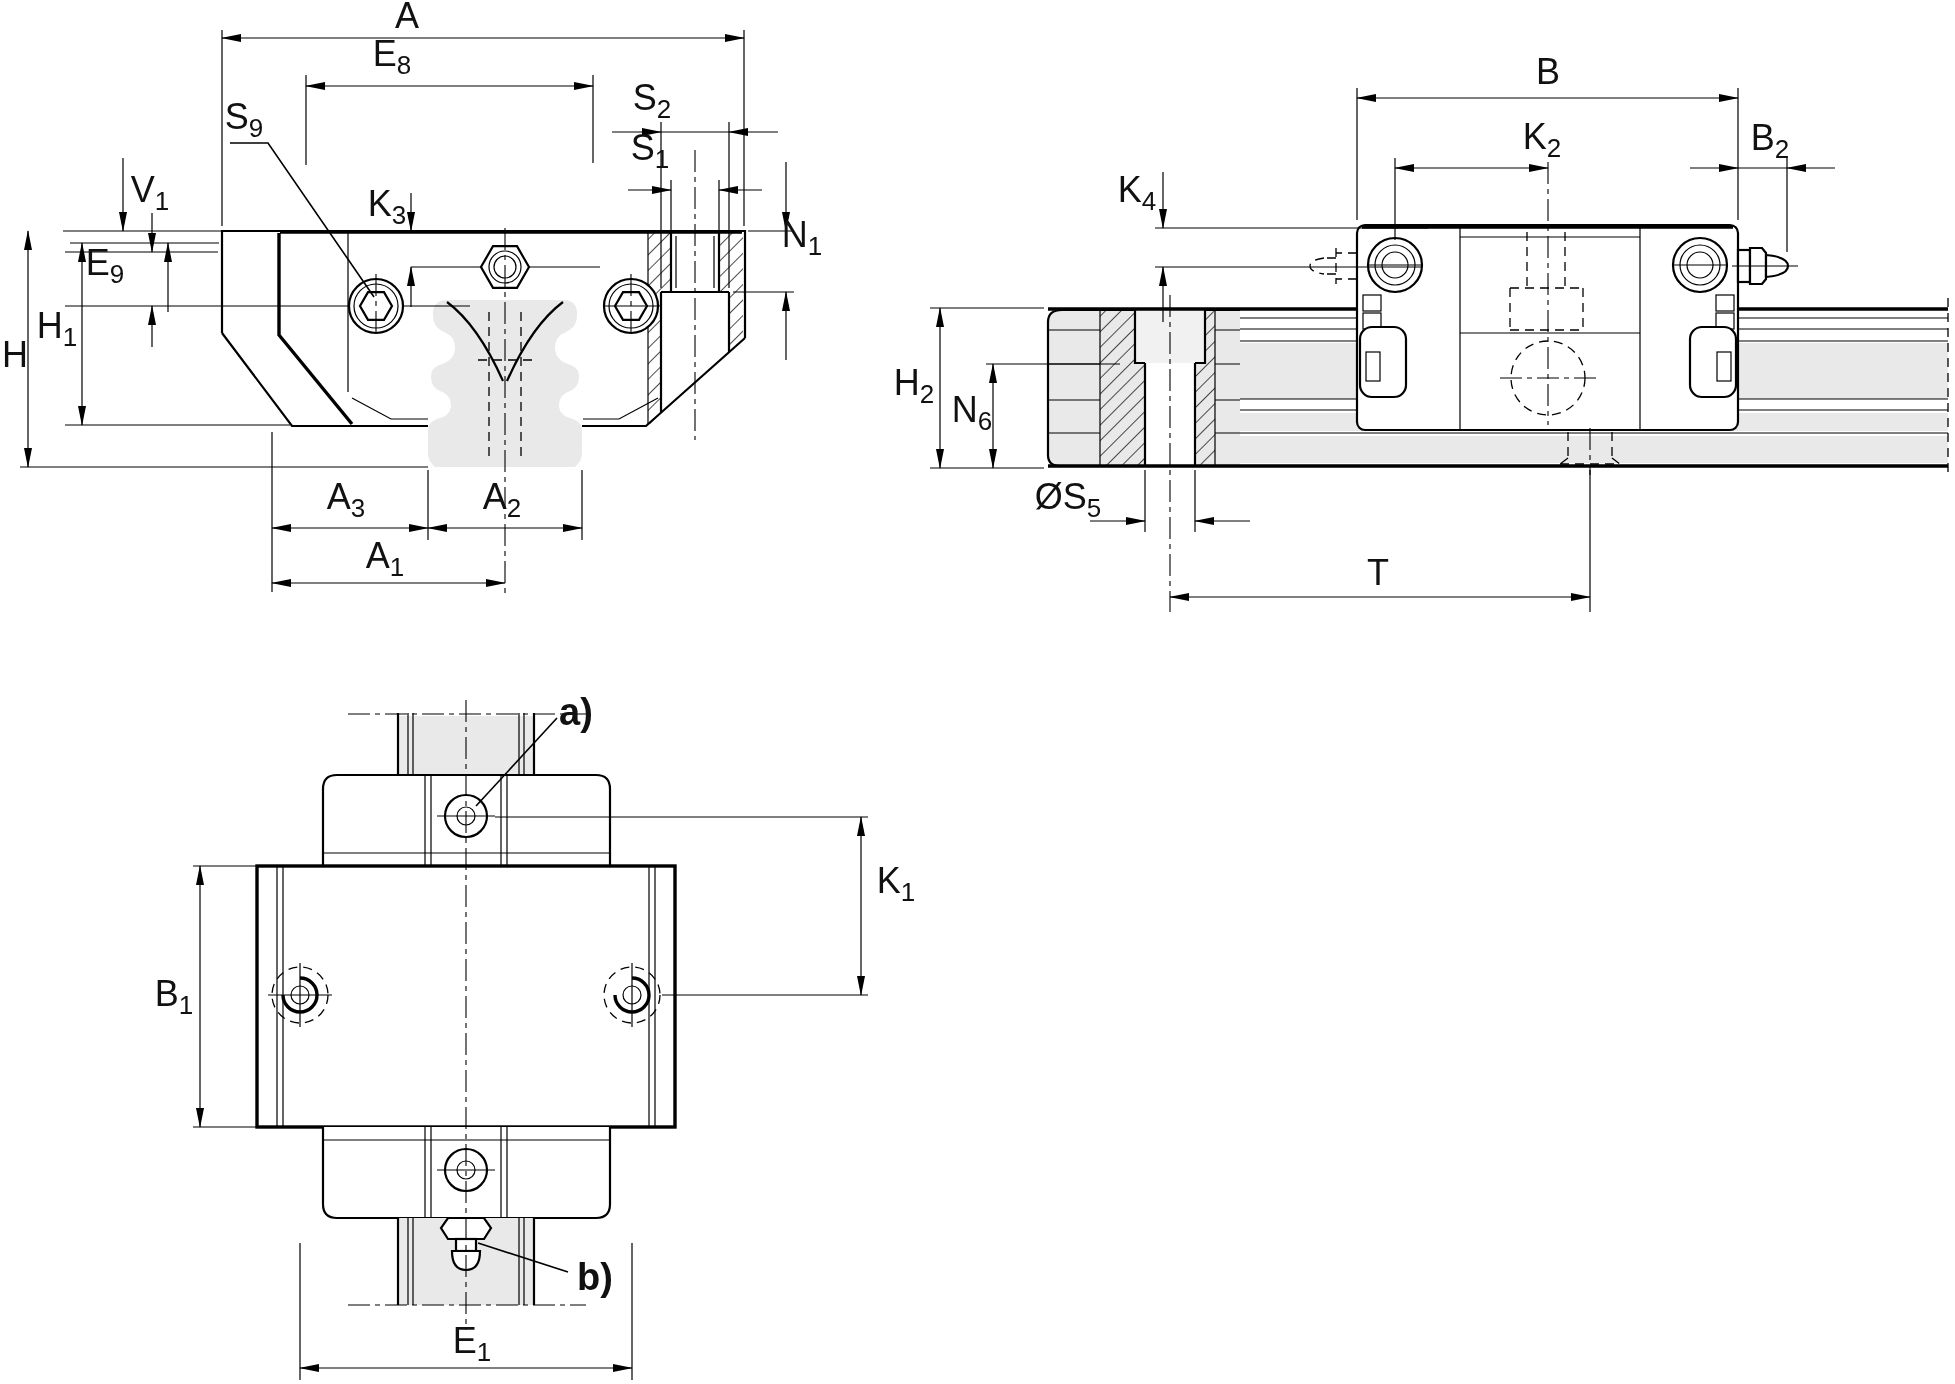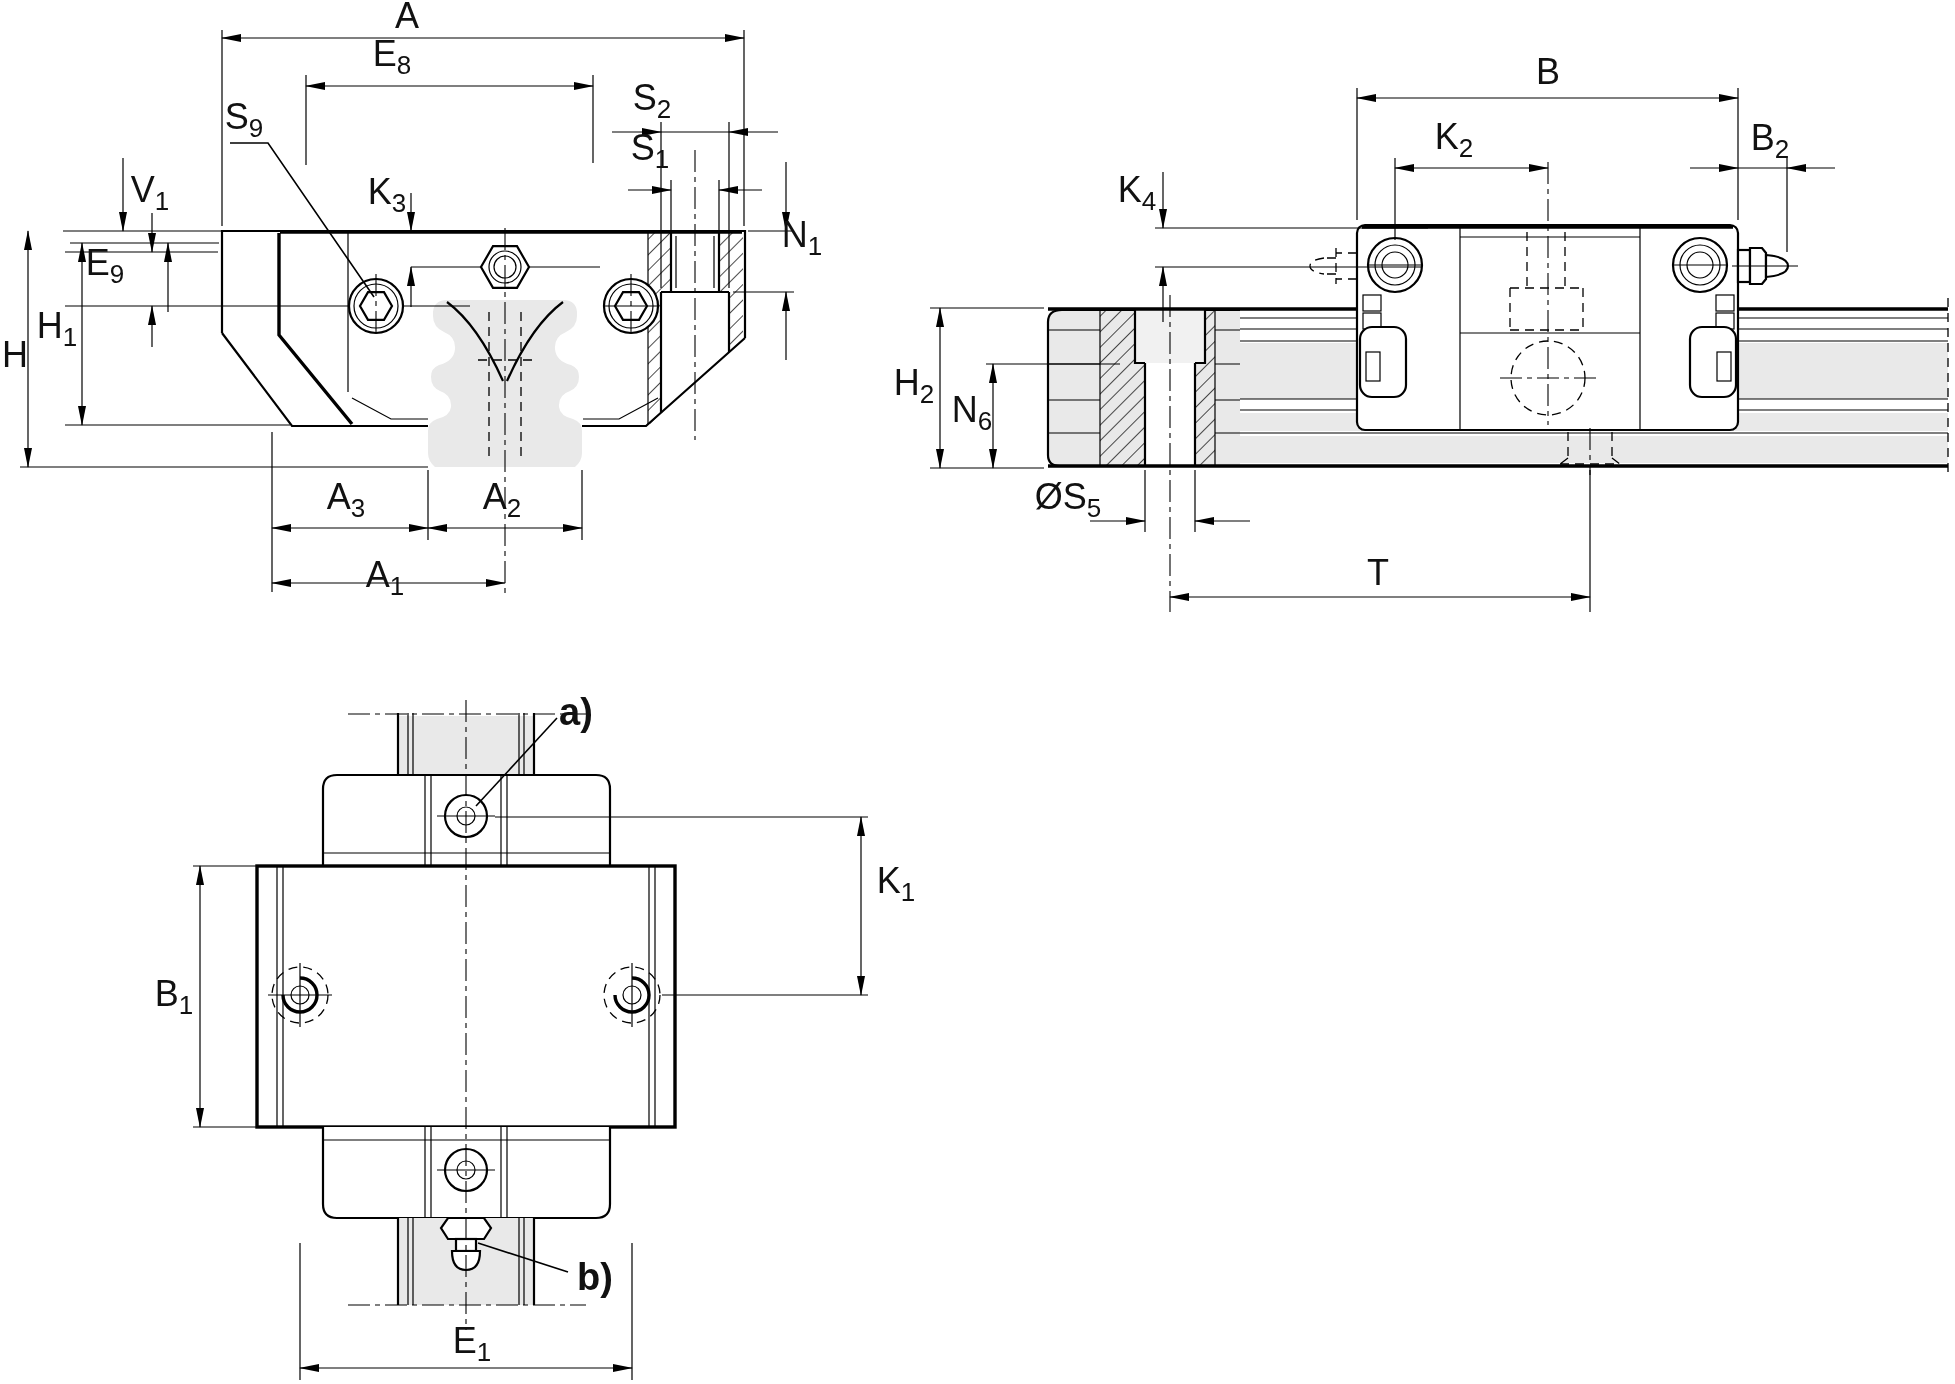--- a/index.html
+++ b/index.html
@@ -267,31 +267,31 @@
     </g>
   </g>
 </svg>
 
 <div class="lbl" style="left:407px;top:16px"><span>A</span></div>
 <div class="lbl" style="left:392px;top:57px"><span>E</span><sub>8</sub></div>
 <div class="lbl" style="left:244px;top:120px"><span>S</span><sub>9</sub></div>
 <div class="lbl" style="left:652px;top:101px"><span>S</span><sub>2</sub></div>
 <div class="lbl" style="left:650px;top:151px"><span>S</span><sub>1</sub></div>
 <div class="lbl" style="left:150px;top:193px"><span>V</span><sub>1</sub></div>
-<div class="lbl" style="left:387px;top:195px"><span>K</span><sub>3</sub></div>
+<div class="lbl" style="left:387px;top:207px"><span>K</span><sub>3</sub></div>
 <div class="lbl" style="left:105px;top:266px"><span>E</span><sub>9</sub></div>
 <div class="lbl" style="left:57px;top:329px"><span>H</span><sub>1</sub></div>
 <div class="lbl" style="left:15px;top:355px"><span>H</span></div>
 <div class="lbl" style="left:802px;top:238px"><span>N</span><sub>1</sub></div>
 <div class="lbl" style="left:346px;top:500px"><span>A</span><sub>3</sub></div>
 <div class="lbl" style="left:502px;top:500px"><span>A</span><sub>2</sub></div>
-<div class="lbl" style="left:385px;top:578px"><span>A</span><sub>1</sub></div>
+<div class="lbl" style="left:385px;top:559px"><span>A</span><sub>1</sub></div>
 
 <div class="lbl" style="left:1548px;top:72px"><span>B</span></div>
-<div class="lbl" style="left:1454px;top:140px"><span>K</span><sub>2</sub></div>
+<div class="lbl" style="left:1542px;top:140px"><span>K</span><sub>2</sub></div>
 <div class="lbl" style="left:1770px;top:141px"><span>B</span><sub>2</sub></div>
 <div class="lbl" style="left:1137px;top:193px"><span>K</span><sub>4</sub></div>
 <div class="lbl" style="left:914px;top:386px"><span>H</span><sub>2</sub></div>
 <div class="lbl" style="left:972px;top:413px"><span>N</span><sub>6</sub></div>
 <div class="lbl" style="left:1068px;top:500px"><span>Ø</span><span>S</span><sub>5</sub></div>
 <div class="lbl" style="left:1378px;top:573px"><span>T</span></div>
 
 <div class="lbl note" style="left:576px;top:712px"><span>a)</span></div>
 <div class="lbl note" style="left:595px;top:1277px"><span>b)</span></div>
 <div class="lbl" style="left:896px;top:884px"><span>K</span><sub>1</sub></div>

